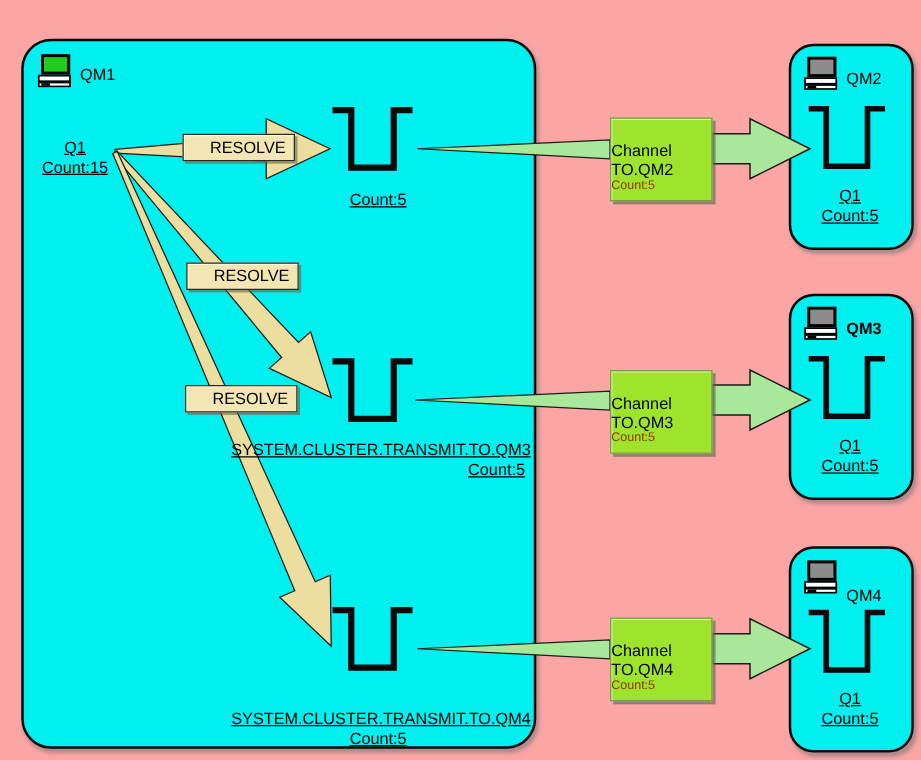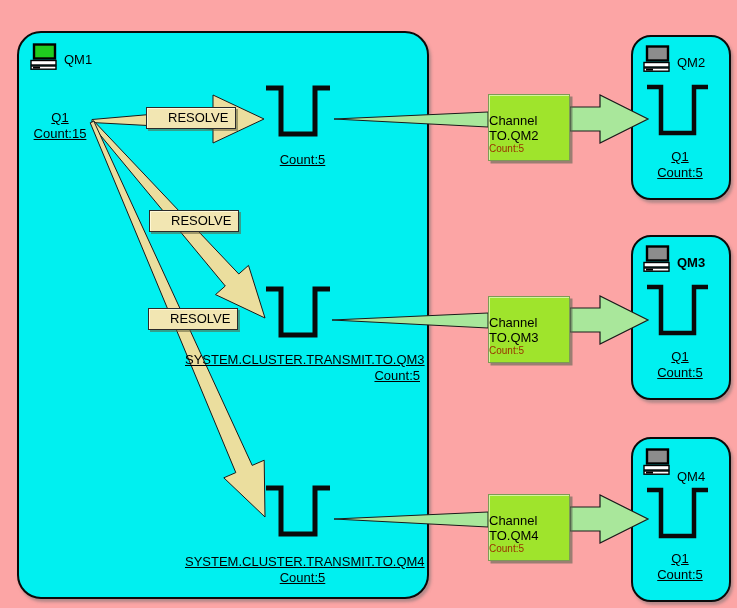--- a/index.html
+++ b/index.html
@@ -113,21 +113,21 @@
   <div class="resolve" style="left: 149px; top: 210px; background-color: rgb(242, 230, 178);">RESOLVE</div>
   <div class="resolve" style="left: 148px; top: 308px; background-color: rgb(242, 230, 178);">RESOLVE</div>
 
   <div class="textblock tq-label" style="top:152px;">
     <div>Count:5</div>
   </div>
   <div class="textblock tq-label" style="top:352px;text-align:right;">
     <div>SYSTEM.CLUSTER.TRANSMIT.TO.QM3</div>
     <div>Count:5</div>
   </div>
-  <div class="textblock tq-label" style="top:554px;text-align:center;">
+  <div class="textblock tq-label" style="top:567px;text-align:center;">
     <div>SYSTEM.CLUSTER.TRANSMIT.TO.QM4</div>
     <div>Count:5</div>
   </div>
 
   <div class="channel" style="top: 94px; background-color: rgb(159, 228, 44);">
     <div>Channel</div>
     <div>TO.QM2</div>
     <div class="channel-count" style="color: rgb(153, 51, 0);">Count:5</div>
   </div>
   <div class="channel" style="top: 296px; background-color: rgb(159, 228, 44);">

